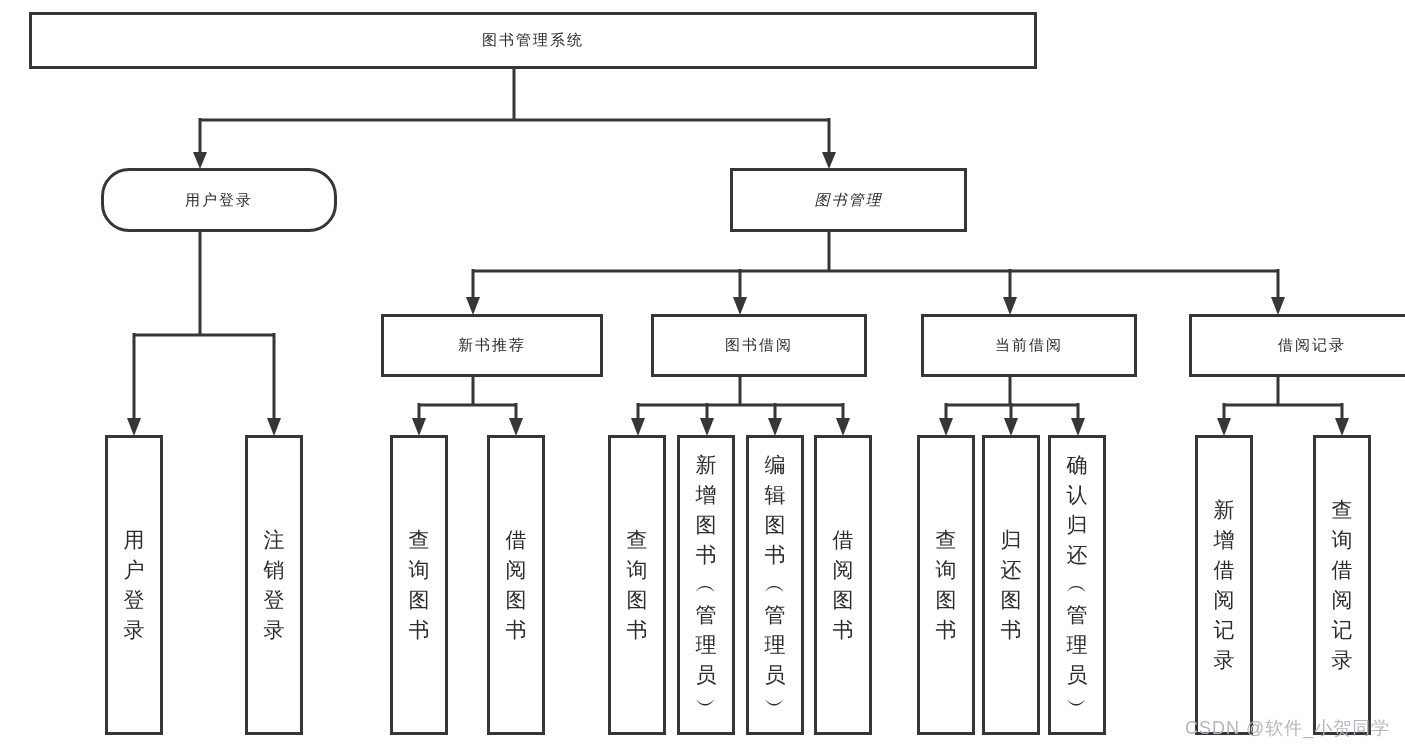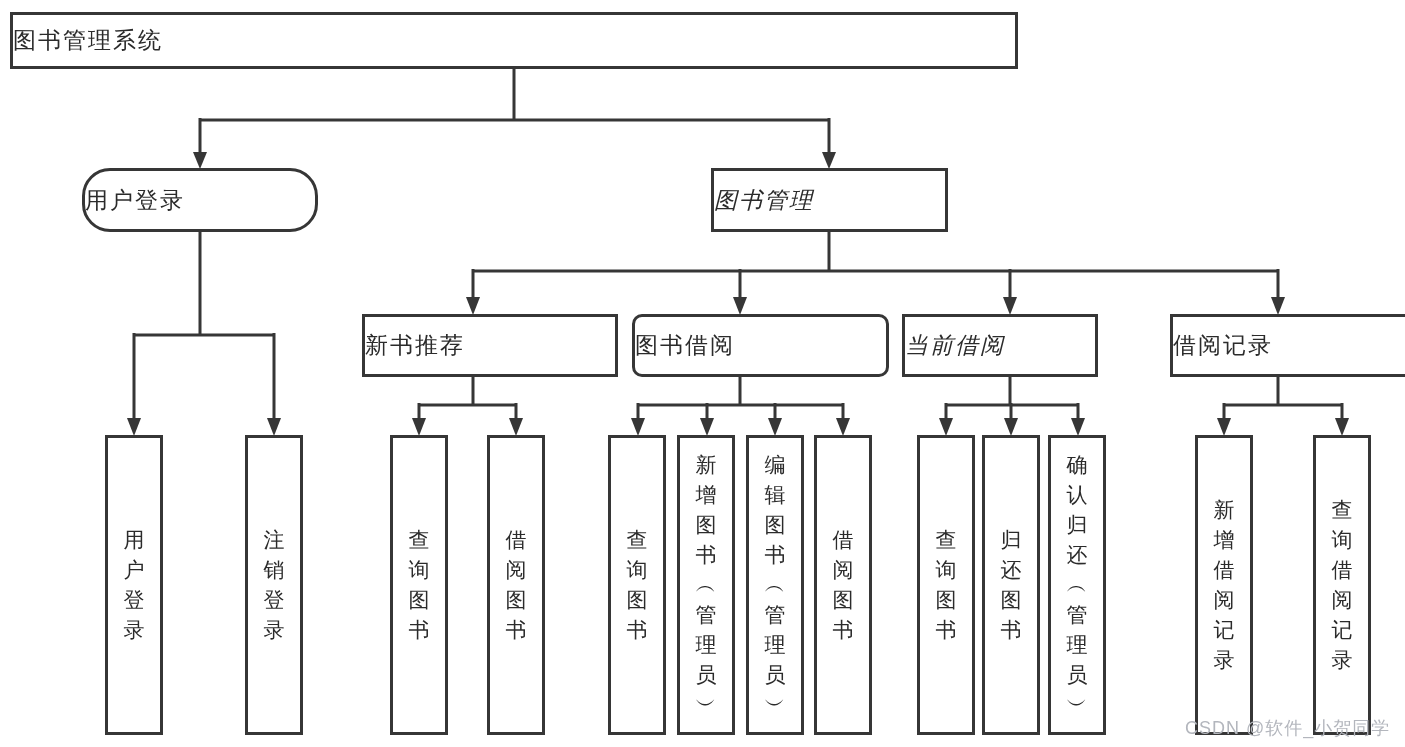--- a/index.html
+++ b/index.html
@@ -16,34 +16,35 @@
     background:var(--bg);
     overflow:hidden;
   }
   svg.wires{position:absolute;left:0;top:0;z-index:1;}
   svg.wires path{stroke:var(--line);stroke-width:3;fill:none;}
   svg.wires polygon{fill:var(--line);stroke:none;}
   .box{
     position:absolute;
     background:#fff;
     border:3px solid var(--line);
-    display:flex;align-items:center;justify-content:flex-start;
+    display:flex;align-items:center;justify-content:center;
     color:var(--text);
-    font-size:23px;
+    font-size:15px;
     letter-spacing:2px;
     z-index:2;
     white-space:nowrap;
+    margin-left:19px;
   }
   .root{left:10px;top:12px;width:1008px;height:57px;}
   .lv1a{left:82px;top:168px;width:236px;height:64px;border-radius:28px;}
   .lv1b{left:711px;top:168px;width:237px;height:64px;font-style:italic;}
   .lv2{top:314px;height:63px;}
-  .lv2a{left:362px;width:256px;}
-  .lv2b{left:632px;width:257px;border-radius:10px;}
-  .lv2c{left:902px;width:196px;font-style:italic;}
+  .lv2a{left:362px;width:222px;}
+  .lv2b{left:632px;width:216px;}
+  .lv2c{left:902px;width:216px;}
   .lv2d{left:1170px;width:246px;}
   .leaf{
     position:absolute;
     top:435px;width:58px;height:300px;
     background:#fff;border:3px solid var(--line);
     display:flex;align-items:center;justify-content:center;
     z-index:2;
   }
   .vtext{
     color:var(--text);

